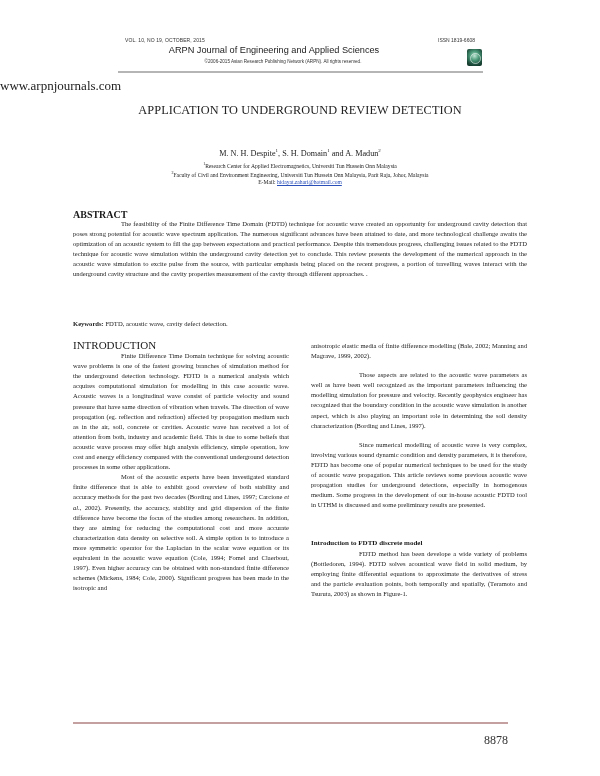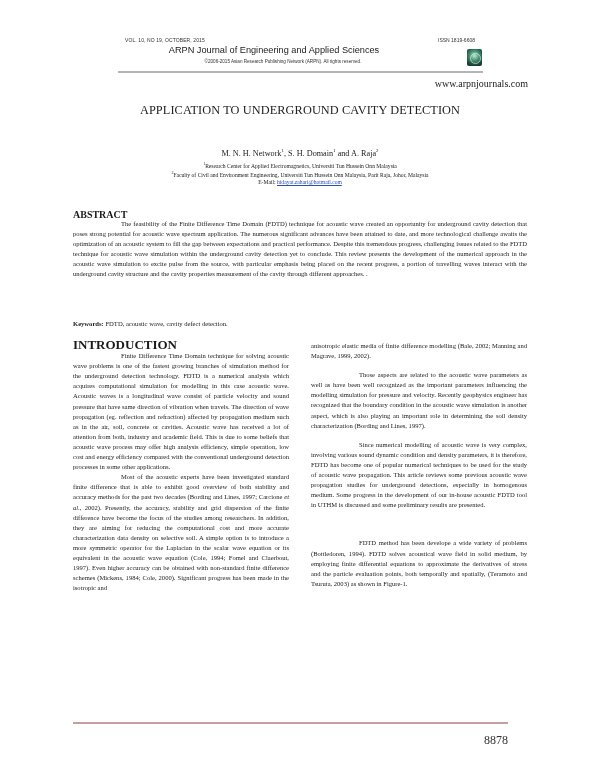--- a/index.html
+++ b/index.html
@@ -5,40 +5,40 @@
   html, body { margin: 0; padding: 0; background: #ffffff; }
   body { width: 600px; height: 776px; position: relative; overflow: hidden; font-family: "Liberation Serif", serif; color: #1a1a1a; }
 
   .hdr-vol { position: absolute; left: 125px; top: 37px; font-family: "Liberation Sans", sans-serif; font-size: 5px; color: #333; letter-spacing: 0.1px; }
   .hdr-issn { position: absolute; right: 125px; top: 37px; font-family: "Liberation Sans", sans-serif; font-size: 5px; color: #333; }
   .hdr-journal { position: absolute; left: 0; width: 568px; top: 45px; text-align: center; font-family: "Liberation Sans", sans-serif; font-size: 9.2px; color: #222; padding-right: 20px; box-sizing: border-box; }
   .hdr-copy { position: absolute; left: 0; width: 600px; top: 59px; text-align: center; font-family: "Liberation Sans", sans-serif; font-size: 4.6px; color: #333; padding-right: 34px; box-sizing: border-box; }
   .logo { position: absolute; left: 467px; top: 49px; width: 15px; height: 17px; border-radius: 2px; background: radial-gradient(circle at 50% 40%, #bfe6d4 0%, #4c9a7a 35%, #1d4d3c 70%, #0e2a20 100%); }
   .logo::after { content: ""; position: absolute; left: 3px; top: 4px; width: 9px; height: 9px; border-radius: 50%; border: 1px solid rgba(255,255,255,0.55); }
   .hdr-rule { position: absolute; left: 118px; top: 71px; width: 365px; height: 2px; background: #b5b5b5; }
-  .hdr-url { position: absolute; left: 0; width: 528px; top: 78px; text-align: right; font-size: 10px; color: #222; }
+  .hdr-url { position: absolute; left: 0; width: 528px; top: 78px; text-align: left; font-size: 13px; color: #222; }
 
   .title { position: absolute; left: 0; width: 600px; top: 103px; text-align: center; font-size: 12.3px; line-height: 15.5px; color: #222; letter-spacing: 0.1px; }
   .authors { position: absolute; left: 0; width: 600px; top: 148px; text-align: center; font-size: 8.2px; color: #222; }
   .authors sup { font-size: 5px; }
   .affil { position: absolute; left: 0; width: 600px; text-align: center; font-size: 5.6px; color: #222; }
   .affil sup { font-size: 4px; }
   .affil1 { top: 161px; } .affil2 { top: 170px; } .affil3 { top: 179px; }
   .email-link { color: #2a4fb8; text-decoration: underline; }
 
   .abs-head { position: absolute; left: 73px; top: 209px; font-size: 10px; font-weight: bold; }
   .abs-body { position: absolute; left: 73px; width: 454px; top: 219px; font-size: 6.55px; line-height: 10.1px; text-align: justify; text-indent: 48px; }
 
   .keywords { position: absolute; left: 73px; top: 320px; font-size: 6.6px; }
   .keywords b { font-weight: bold; }
 
   .col { position: absolute; width: 216px; font-size: 6.55px; line-height: 10.1px; text-align: justify; }
   .col-left { left: 73px; top: 340px; }
   .col-right { left: 311px; top: 341px; }
-  .sec-head { font-size: 13px; font-weight: bold; margin: 0 0 1px 0; text-align: left; text-indent: 0; }
+  .sec-head { font-size: 11px; font-weight: normal; margin: 0 0 1px 0; text-align: left; text-indent: 0; }
   .sub-head { font-size: 7px; font-weight: bold; margin: 0; text-align: left; text-indent: 0; }
   .para { margin: 0; text-indent: 48px; }
   .para.noindent { text-indent: 0; }
   .gap { height: 9px; }
   .gap-lg { height: 14px; }
 
   .foot-rule { position: absolute; left: 73px; top: 722px; width: 435px; height: 1.5px; background: #c4a0a0; }
   .page-num { position: absolute; right: 92px; top: 733px; font-size: 12px; color: #333; }
 </style>
 </head>
@@ -46,25 +46,25 @@
 
 <div class="hdr-vol">VOL. 10, NO 19, OCTOBER, 2015</div>
 <div class="hdr-issn">ISSN 1819-6608</div>
 <div class="hdr-journal">ARPN Journal of Engineering and Applied Sciences</div>
 <div class="hdr-copy">©2006-2015 Asian Research Publishing Network (ARPN). All rights reserved.</div>
 <div class="logo"></div>
 <div class="hdr-rule"></div>
 <div class="hdr-url">www.arpnjournals.com</div>
 
 <div class="title">
-  <div>APPLICATION TO UNDERGROUND CAVITY DETECTION</div>
+  <div>APPLICATION TO UNDERGROUND REVIEW DETECTION</div>
 </div>
 
 <div class="authors">
-  <span>M. N. H. Network</span><sup>1</sup><span>, </span><span>S. H. Domain</span><sup>1</sup><span> and </span><span>A. Raja</span><sup>2</sup>
+  <span>M. N. H. Despite</span><sup>1</sup><span>, </span><span>S. H. Domain</span><sup>1</sup><span> and </span><span>A. Madun</span><sup>2</sup>
 </div>
 
 <div class="affil affil1">
   <sup>1</sup><span>Research Center for Applied Electromagnetics, Universiti Tun Hussein Onn Malaysia</span>
 </div>
 <div class="affil affil2">
   <sup>2</sup><span>Faculty of Civil and Environment Engineering, Universiti Tun Hussein Onn Malaysia, Parit Raja, Johor, Malaysia</span>
 </div>
 <div class="affil affil3">
   <span>E-Mail: </span><a class="email-link">hidayat.zahari@hotmail.com</a>
@@ -84,17 +84,18 @@
 </div>
 
 <div class="col col-right">
   <p class="para noindent">anisotropic elastic media of finite difference modelling (Bale, 2002; Manning and Magrave, 1999, 2002).</p>
   <div class="gap"></div>
   <p class="para">Those aspects are related to the acoustic wave parameters as well as have been well recognized as the important parameters influencing the modelling simulation for pressure and velocity. Recently geophysics engineer has recognized that the boundary condition in the acoustic wave simulation is another aspect, which is also playing an important role in determining the soil density characterization (Bording and Lines, 1997).</p>
   <div class="gap"></div>
   <p class="para">Since numerical modelling of acoustic wave is very complex, involving various sound dynamic condition and density parameters, it is therefore, FDTD has become one of popular numerical techniques to be used for the study of acoustic wave propagation. This article reviews some previous acoustic wave propagation studies for underground detections, especially in homogenous medium. Some progress in the development of our in-house acoustic FDTD tool in UTHM is discussed and some preliminary results are presented.</p>
   <div class="gap-lg"></div>
   <div class="gap-lg"></div>
+  <p class="sub-head">Introduction to FDTD discrete model</p>
   <p class="para">FDTD method has been develope a wide variety of problems (Bottledoren, 1994). FDTD solves acoustical wave field in solid medium, by employing finite differential equations to approximate the derivatives of stress and the particle evaluation points, both temporally and spatially, (Teramoto and Tsuruta, 2003) as shown in Figure-1.</p>
 </div>
 
 <div class="foot-rule"></div>
 <div class="page-num">8878</div>
 
 </body></html>

